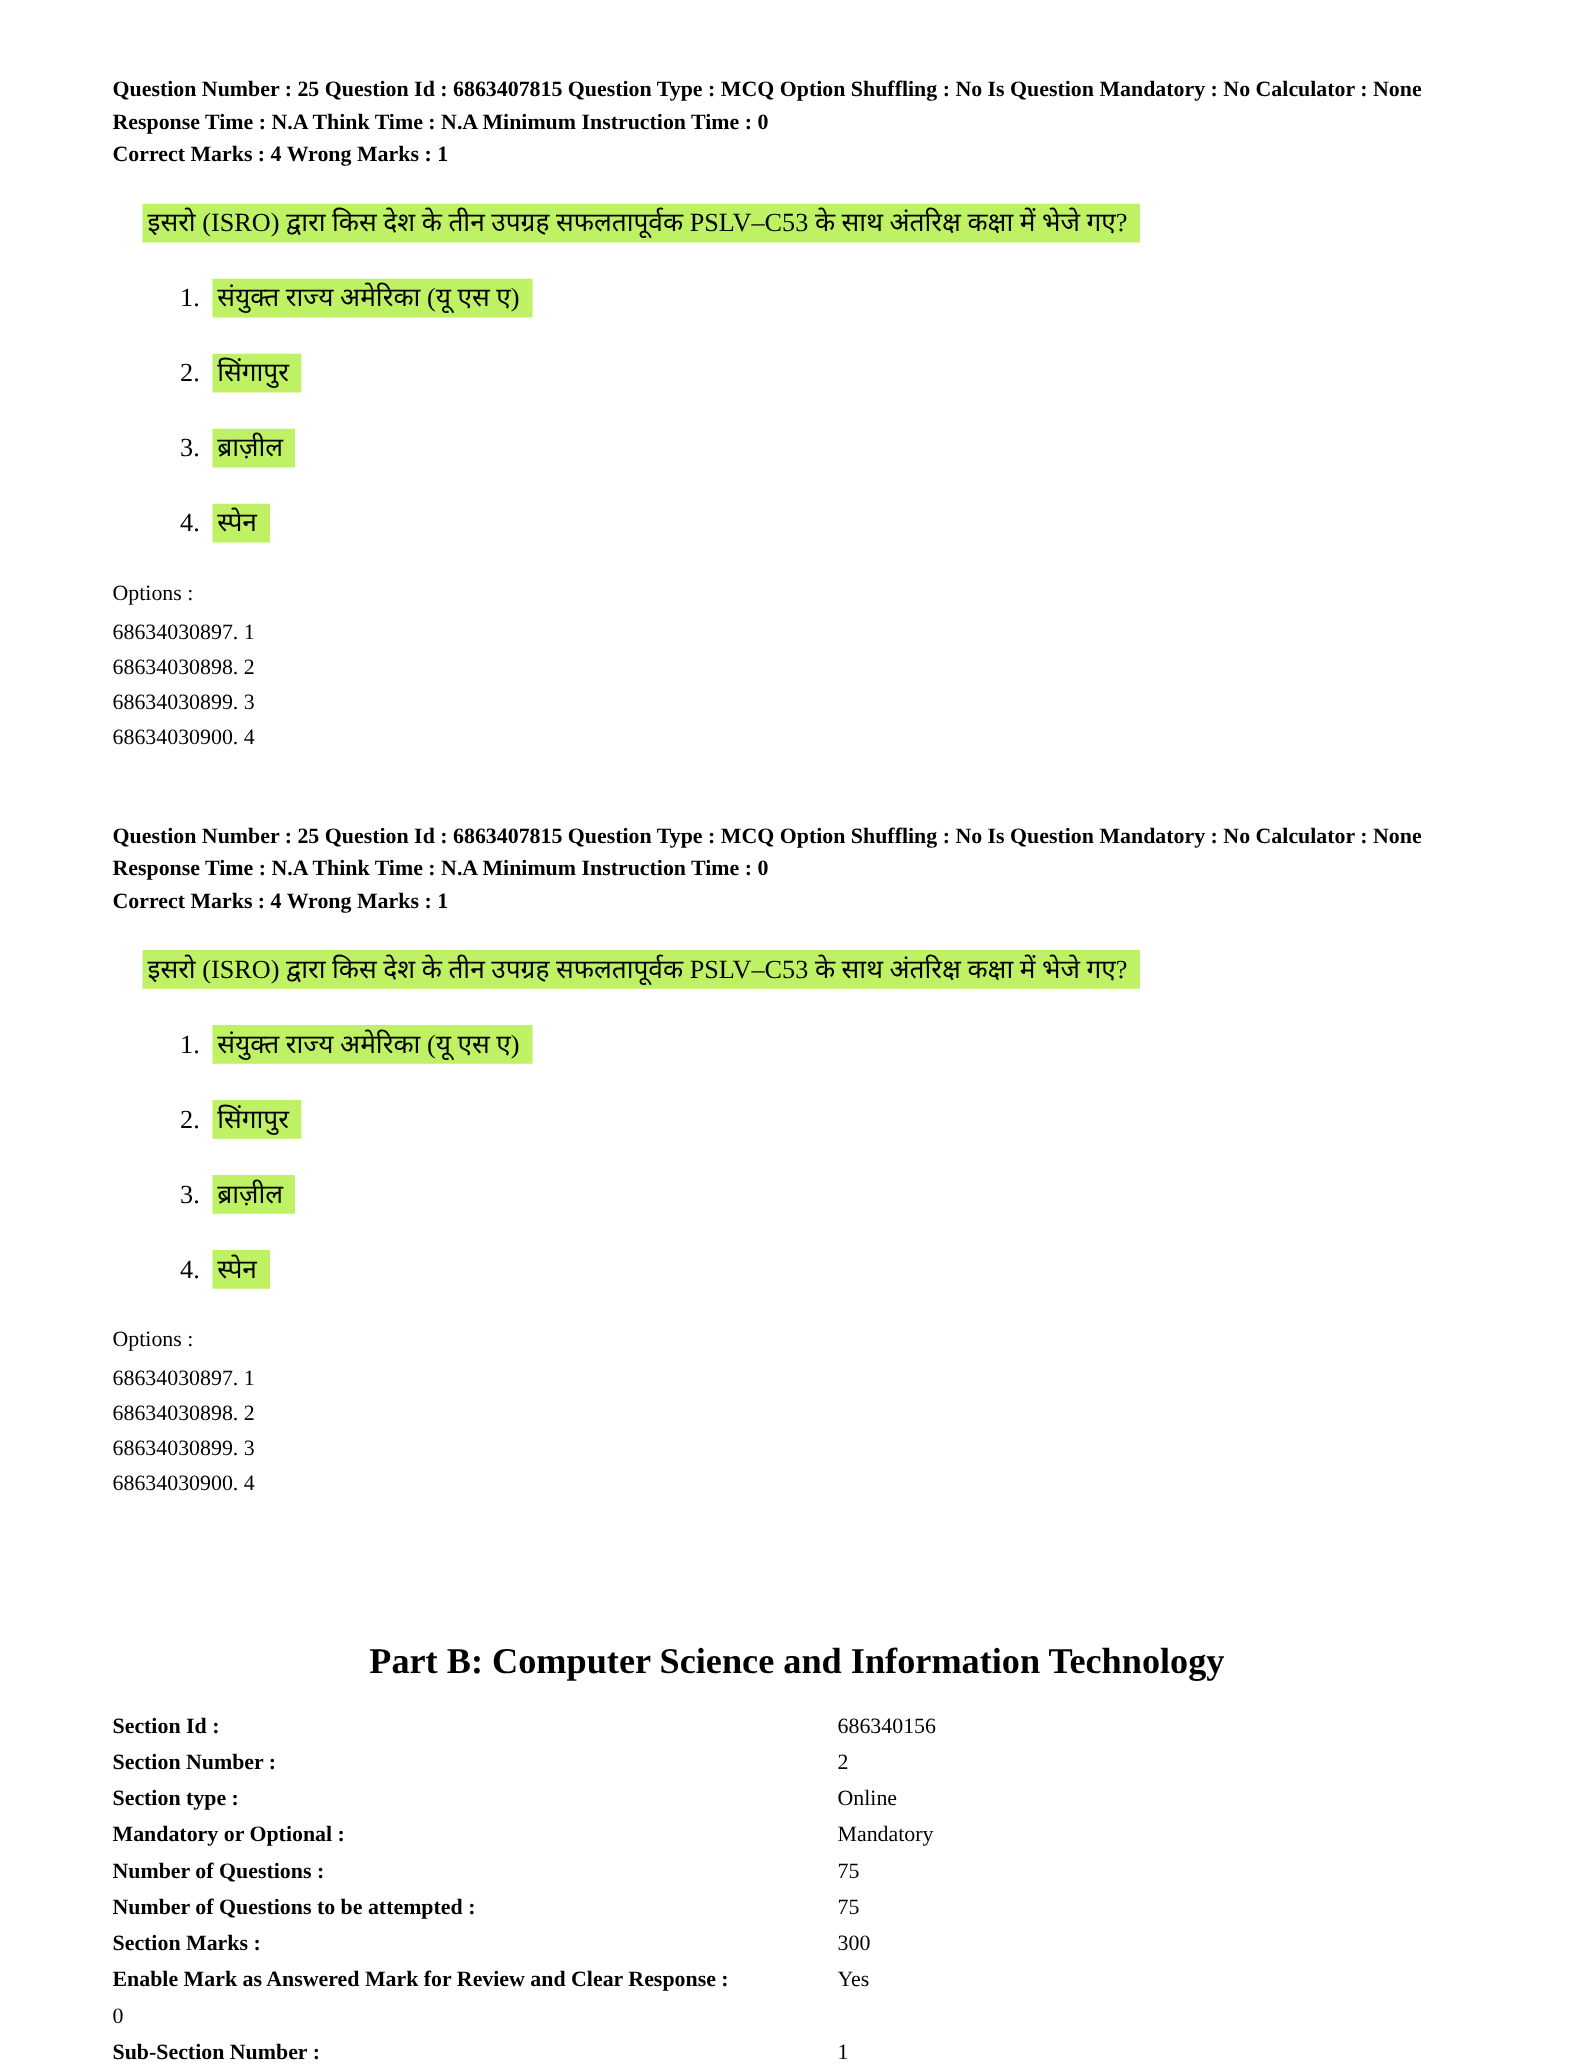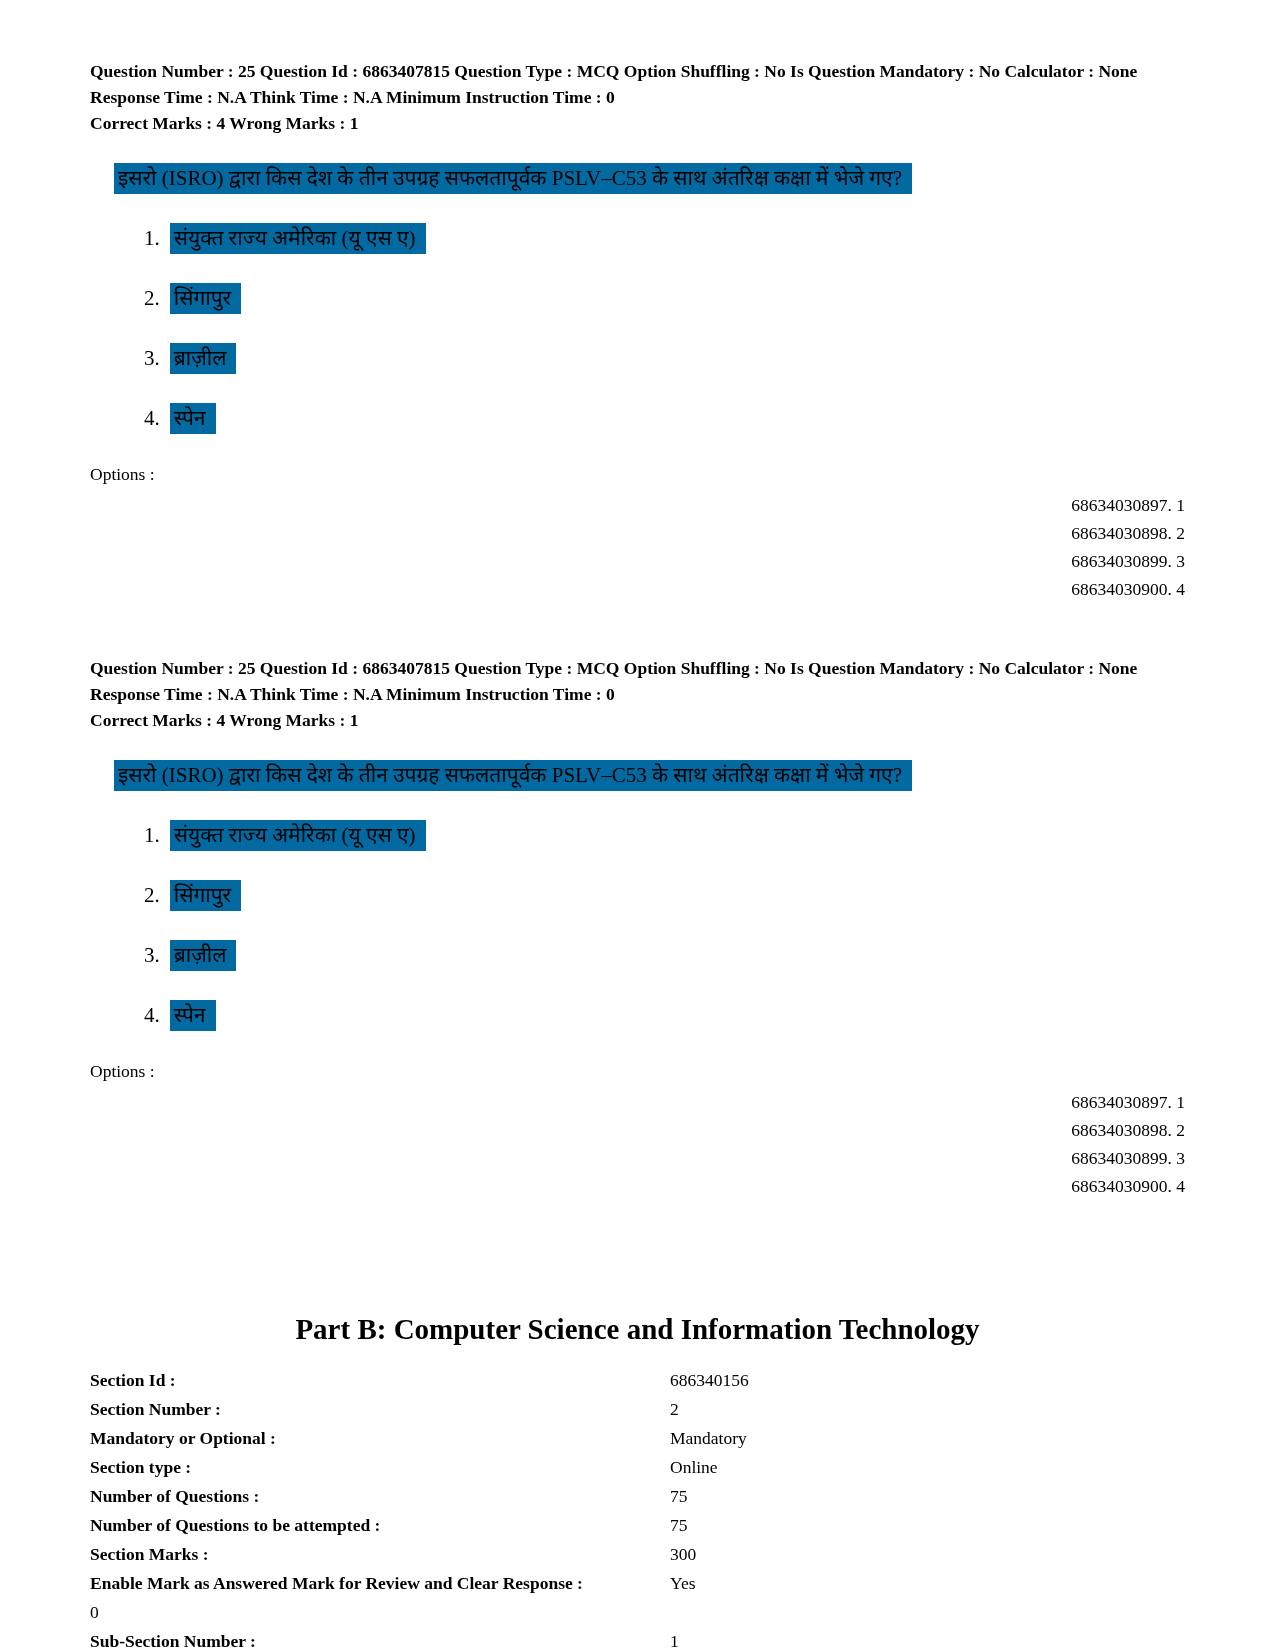--- a/index.html
+++ b/index.html
@@ -30,21 +30,21 @@
     font-size: 17.5px;
     line-height: 27px;
   }
 
   .q-text {
     margin: 26px 0 0 24px;
     font-size: 21px;
     line-height: 30px;
   }
   .hindi-chip {
-    background: #0369a1;
+    background: #bef264;
     padding: 3px 10px 4px 4px;
     margin-top: 39px;
   }
 
   .choices { margin: 0; }
   .choice {
     margin: 30px 0 0 54px;
     font-size: 21px;
     line-height: 30px;
   }
@@ -52,21 +52,20 @@
 
   .options-label {
     margin: 28px 0 4px 0;
     font-weight: normal;
     font-size: 17.5px;
     line-height: 26px;
   }
   .option-id {
     font-size: 17.5px;
     line-height: 28px;
-    text-align: right;
   }
 
   .part-heading {
     margin: 112px 0 18px 0;
     text-align: center;
     font-size: 29px;
     font-weight: bold;
     line-height: 34px;
   }
 
@@ -153,26 +152,26 @@
   <div class="section-details">
     <div class="details-row">
       <span class="details-label">Section Id :</span>
       <span class="details-value">686340156</span>
     </div>
     <div class="details-row">
       <span class="details-label">Section Number :</span>
       <span class="details-value">2</span>
     </div>
     <div class="details-row">
+      <span class="details-label">Section type :</span>
+      <span class="details-value">Online</span>
+    </div>
+    <div class="details-row">
       <span class="details-label">Mandatory or Optional :</span>
       <span class="details-value">Mandatory</span>
-    </div>
-    <div class="details-row">
-      <span class="details-label">Section type :</span>
-      <span class="details-value">Online</span>
     </div>
     <div class="details-row">
       <span class="details-label">Number of Questions :</span>
       <span class="details-value">75</span>
     </div>
     <div class="details-row">
       <span class="details-label">Number of Questions to be attempted :</span>
       <span class="details-value">75</span>
     </div>
     <div class="details-row">

